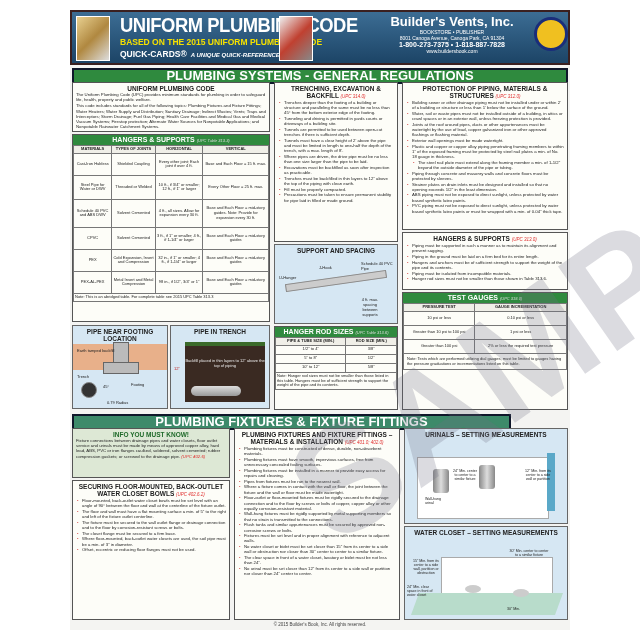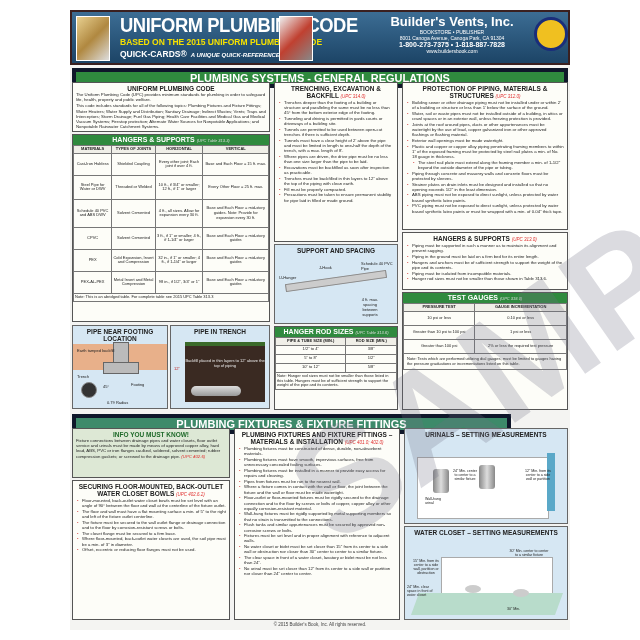--- a/index.html
+++ b/index.html
@@ -9,21 +9,21 @@
   .hdr-img { position:absolute; top:4px; width:32px; height:43px; background:linear-gradient(135deg,#e8d090,#b08840,#ddd); border:1px solid #fff; }
   .hdr-title { position:absolute; left:48px; top:2px; font-family:"Liberation Sans", sans-serif; font-weight:bold; font-size:20px; color:#fff; letter-spacing:-0.5px; transform:scaleX(0.92); transform-origin:left; white-space:nowrap; }
   .hdr-sub { position:absolute; left:48px; top:25px; font-size:8.5px; font-weight:bold; color:#f4e000; white-space:nowrap; }
   .hdr-qc { position:absolute; left:48px; top:37px; font-size:8.5px; font-weight:bold; color:#fff; white-space:nowrap; }
   .hdr-qc i { font-size:6px; font-weight:bold; margin-left:4px; }
   .hdr-right { position:absolute; left:300px; top:2px; width:160px; text-align:center; color:#fff; }
   .bb-name { font-size:13px; font-weight:bold; }
   .bb-small { font-size:5px; line-height:6px; }
   .bb-phone { font-size:7px; font-weight:bold; }
   .seal { position:absolute; left:462px; top:5px; width:34px; height:34px; border-radius:50%; background:#f0c020; border:3px solid #1a2d7a; box-sizing:border-box; }
-  .green-bar { position:absolute; background:#2f8a3e; color:#fff; text-align:center; font-weight:bold; font-size:11px; line-height:12px; border:4px solid #0f172a; box-sizing:border-box; }
+  .green-bar { position:absolute; background:#2f8a3e; color:#fff; text-align:center; font-weight:bold; font-size:13px; line-height:12px; border:2px solid #0f172a; box-sizing:border-box; }
   .green-bar.teal { background:#3d8a6a; }
   .box { position:absolute; background:#fdfdf8; border:1px solid #555; box-sizing:border-box; font-size:4.3px; line-height:5.2px; padding:2px 3px; overflow:hidden; }
   .box h3 { margin:0; text-align:center; font-size:6.5px; line-height:7px; font-weight:900; color:#222; }
   .box h3 .ref { color:#e03030; font-style:italic; font-size:4.5px; font-weight:normal; }
   .box p { margin:0 0 1px 0; }
   ul { margin:0; padding:0 0 0 6px; list-style:none; }
   li { position:relative; margin:0 0 0.5px 0; }
   li:before { content:"•"; color:#d02020; position:absolute; left:-5px; }
   li.sub { margin-left:6px; }
   table { border-collapse:collapse; width:100%; }

